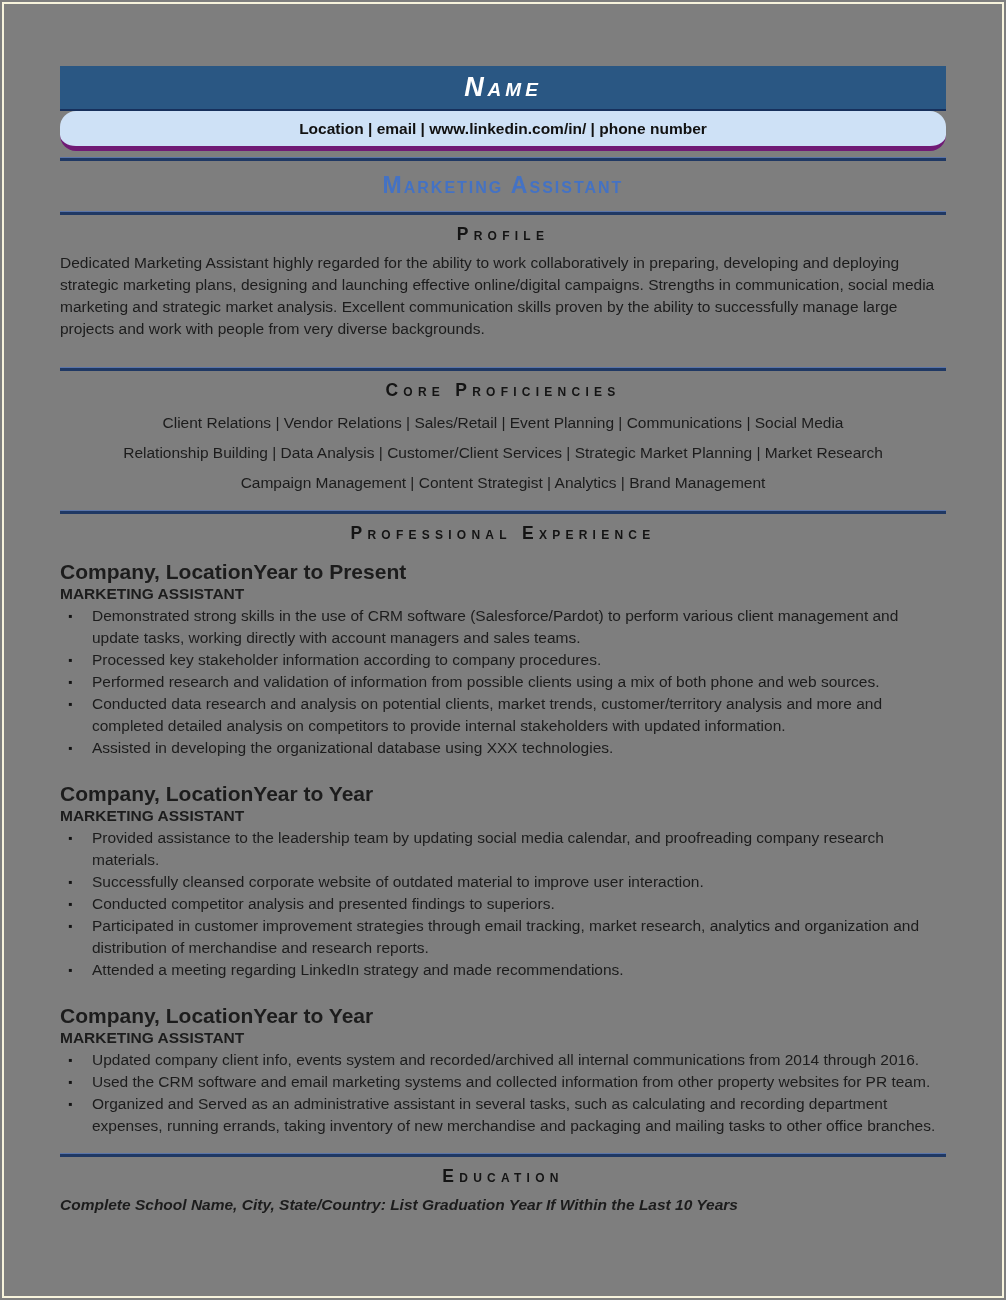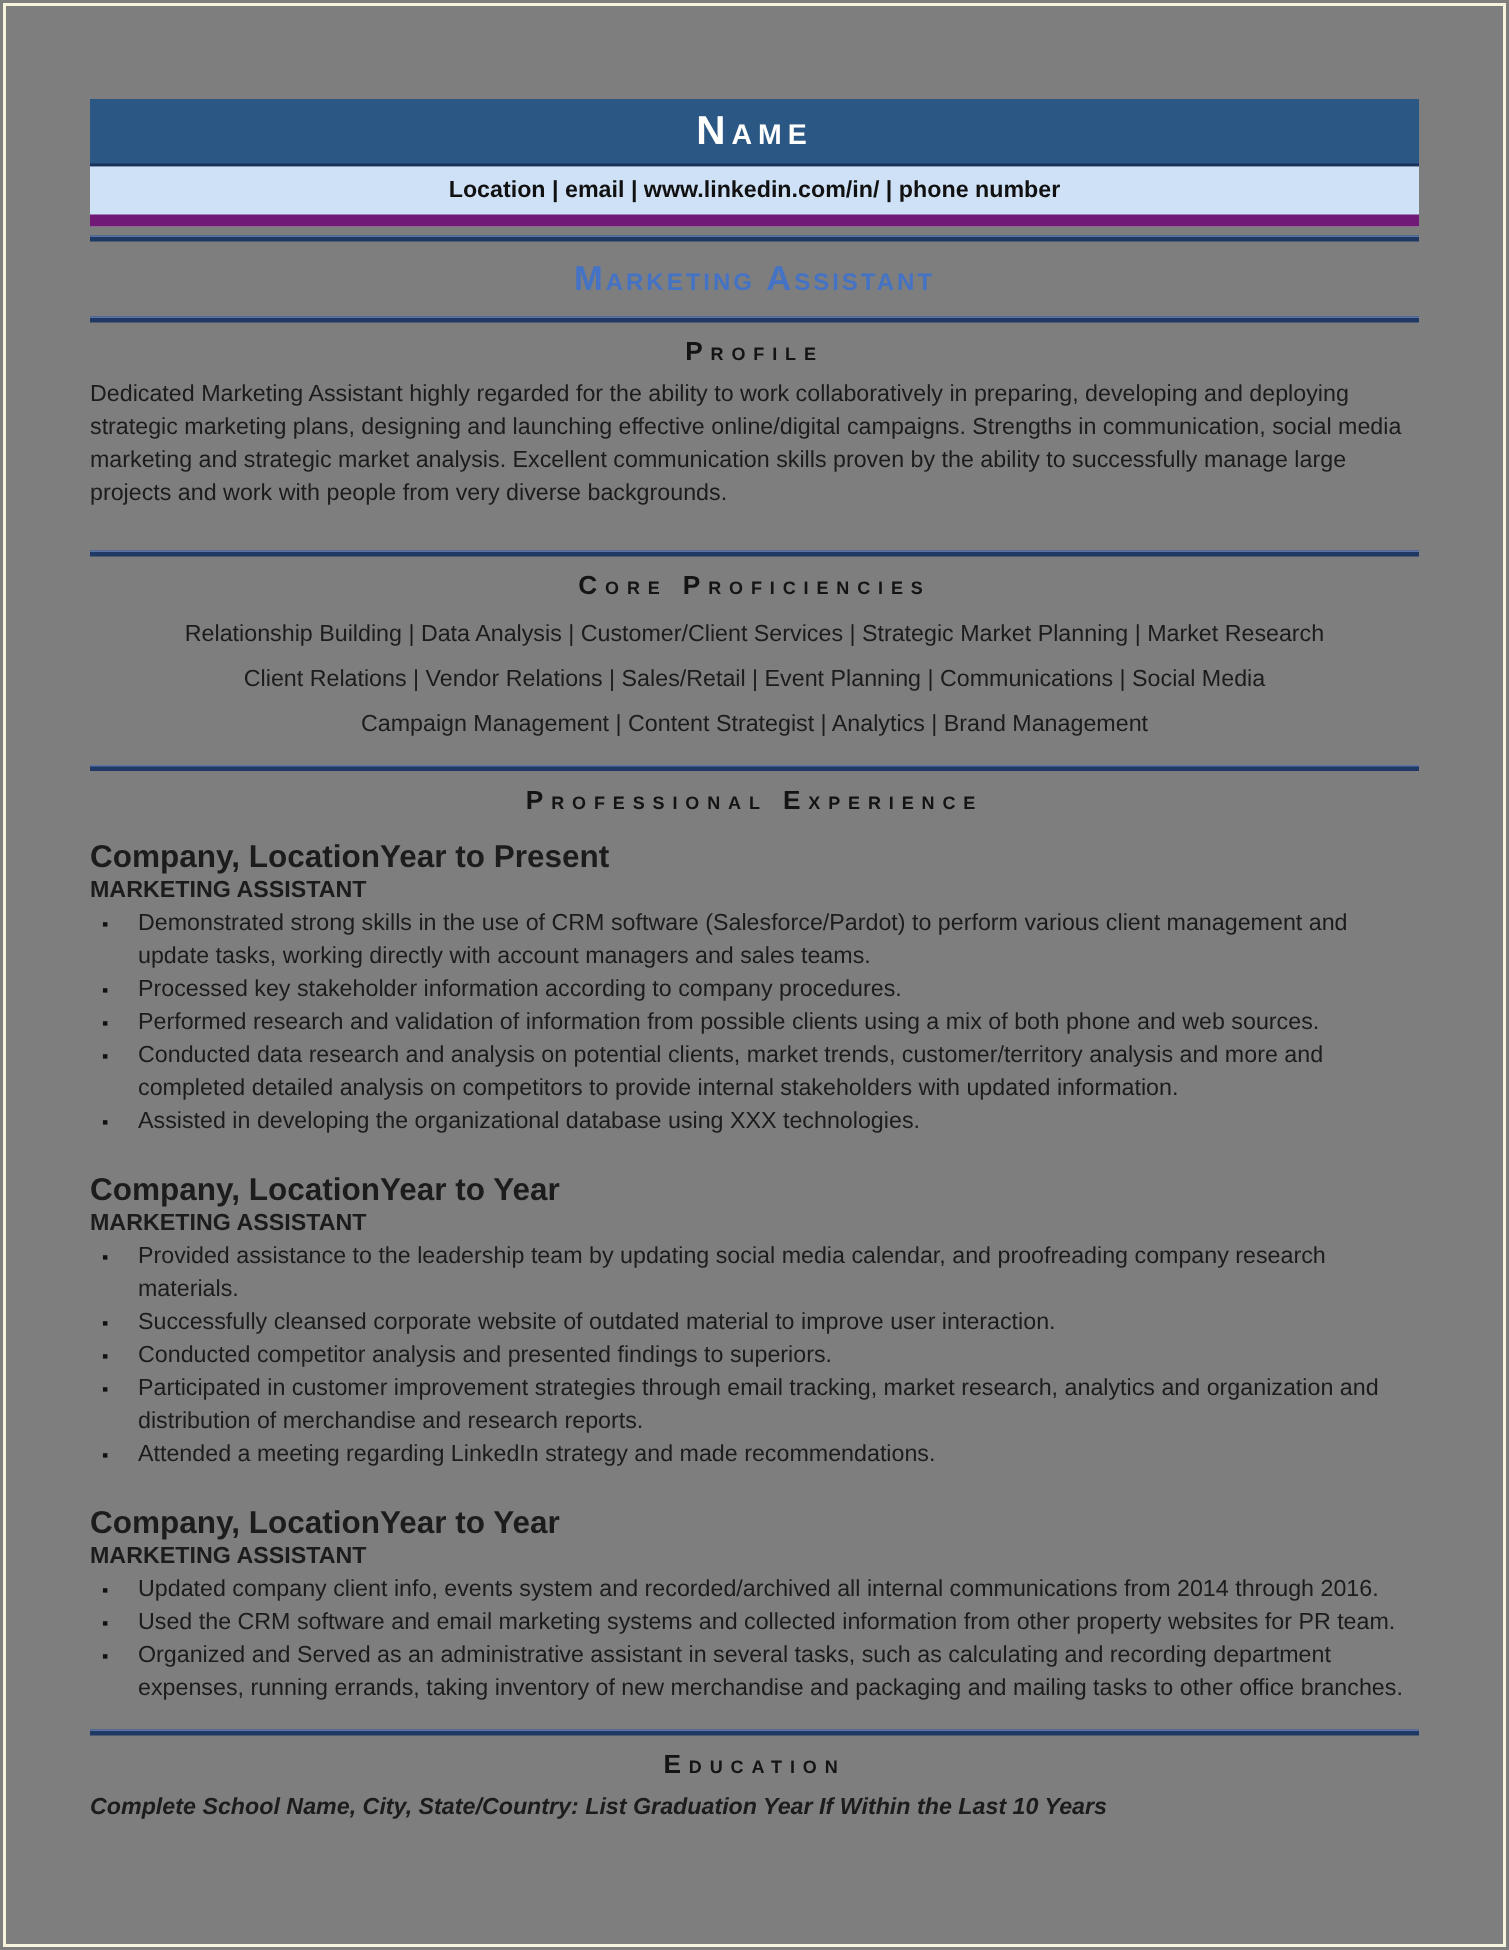--- a/index.html
+++ b/index.html
@@ -24,35 +24,37 @@
     width: 886px;
   }
   
   .name-bar {
     background: #2A5783;
     border-bottom: 2px solid #17305C;
     height: 45px;
     display: flex;
     align-items: center;
     justify-content: center;
+    font-style: italic;
   }
   .name-text {
     color: #ffffff;
     font-weight: bold;
     font-size: 27px;
     font-variant: small-caps;
     letter-spacing: 4px;
   }
   .contact-bar {
     background: #CEE1F6;
-    border-bottom: 8px solid #701a75;
+    border-bottom: 5px solid #701a75;
     height: 40px;
     display: flex;
     align-items: center;
     justify-content: center;
+    border-radius: 16px;
   }
   .contact-text {
     font-weight: bold;
     font-size: 15.5px;
     color: #111111;
   }
   .rule {
     height: 4px;
     background: #1F3864;
     border-top: 1px solid #5a74a8;
@@ -146,22 +148,22 @@
   <div>
     <div class="section-heading">Profile</div>
     <div class="profile-text">Dedicated Marketing Assistant highly regarded for the ability to work collaboratively in preparing, developing and deploying strategic marketing plans, designing and launching effective online/digital campaigns. Strengths in communication, social media marketing and strategic market analysis. Excellent communication skills proven by the ability to successfully manage large projects and work with people from very diverse backgrounds.</div>
   </div>
 
   <div class="rule"></div>
 
   <div>
     <div class="section-heading">Core Proficiencies</div>
     <div class="prof-block">
+      <div class="prof-line">Client Relations | Vendor Relations | Sales/Retail | Event Planning | Communications | Social Media</div>
       <div class="prof-line">Relationship Building | Data Analysis | Customer/Client Services | Strategic Market Planning | Market Research</div>
-      <div class="prof-line">Client Relations | Vendor Relations | Sales/Retail | Event Planning | Communications | Social Media</div>
       <div class="prof-line">Campaign Management | Content Strategist | Analytics | Brand Management</div>
     </div>
   </div>
 
   <div class="rule"></div>
 
   <div class="exp-block">
     <div class="section-heading">Professional Experience</div>
 
     <div class="job">

